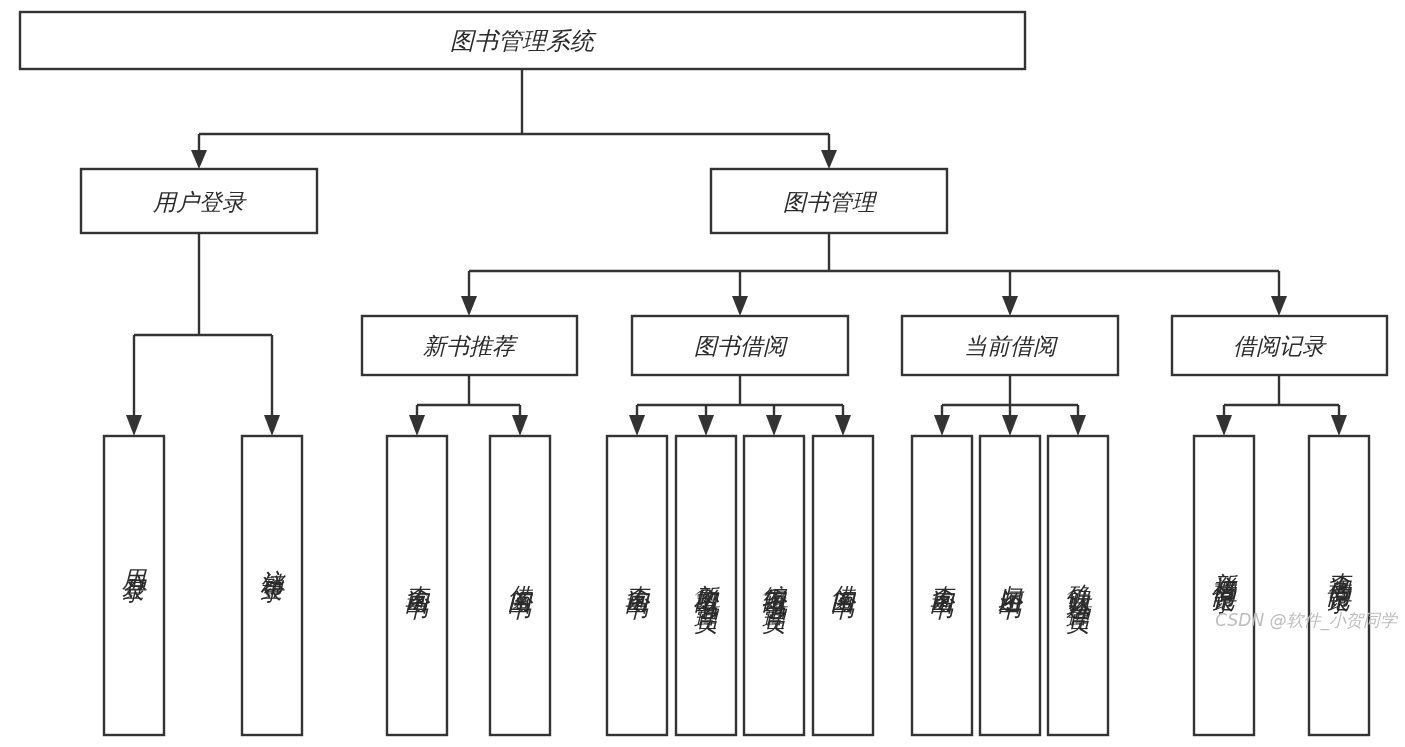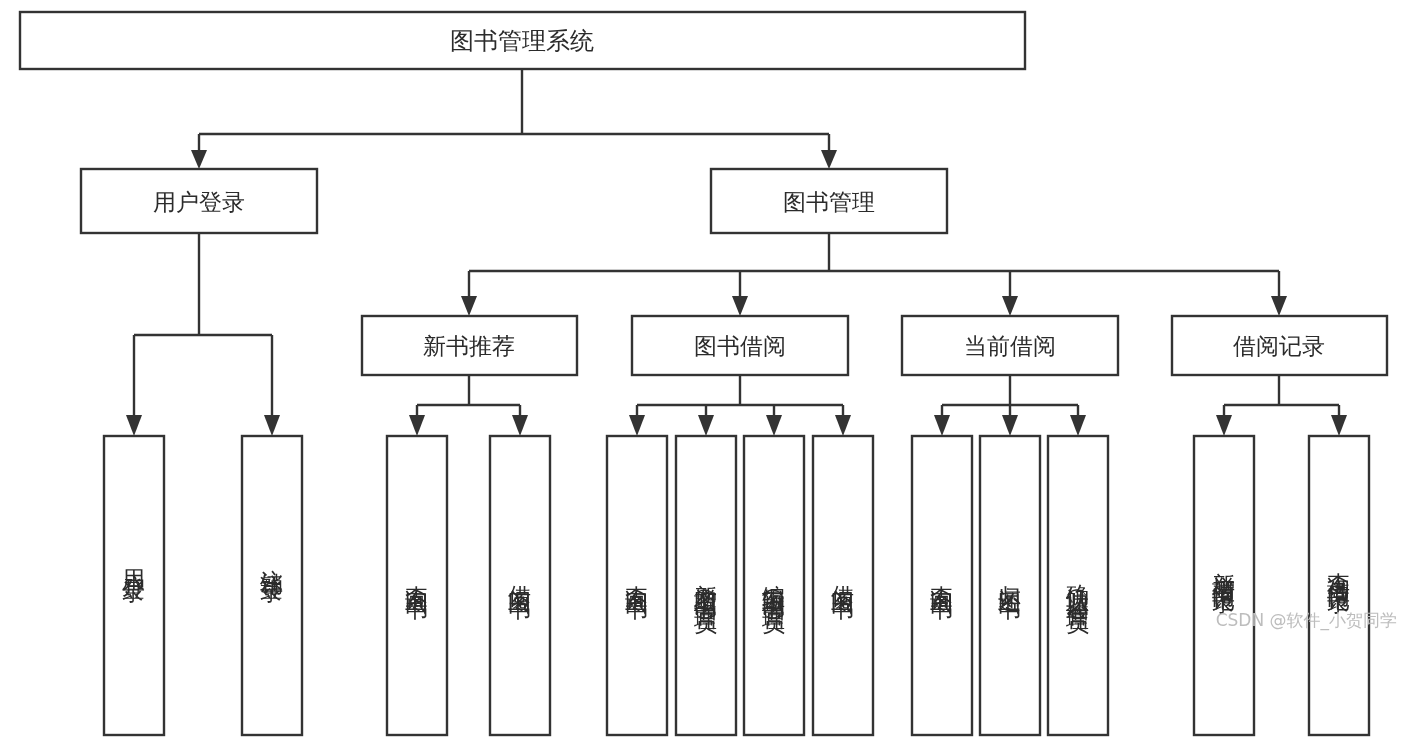--- a/index.html
+++ b/index.html
@@ -10,20 +10,21 @@
   body {
     width: 1405px;
     height: 747px;
     font-family: "DejaVu Sans", "Liberation Sans", sans-serif;
     overflow: hidden;
   }
   #diagram-root {
     position: relative;
     width: 1405px;
     height: 637px;
+    font-style: italic;
   }
   svg.flow {
     position: absolute;
     top: 0;
     left: 0;
     width: 1405px;
     height: 747px;
   }
   .node-box {
     fill: #ffffff;

